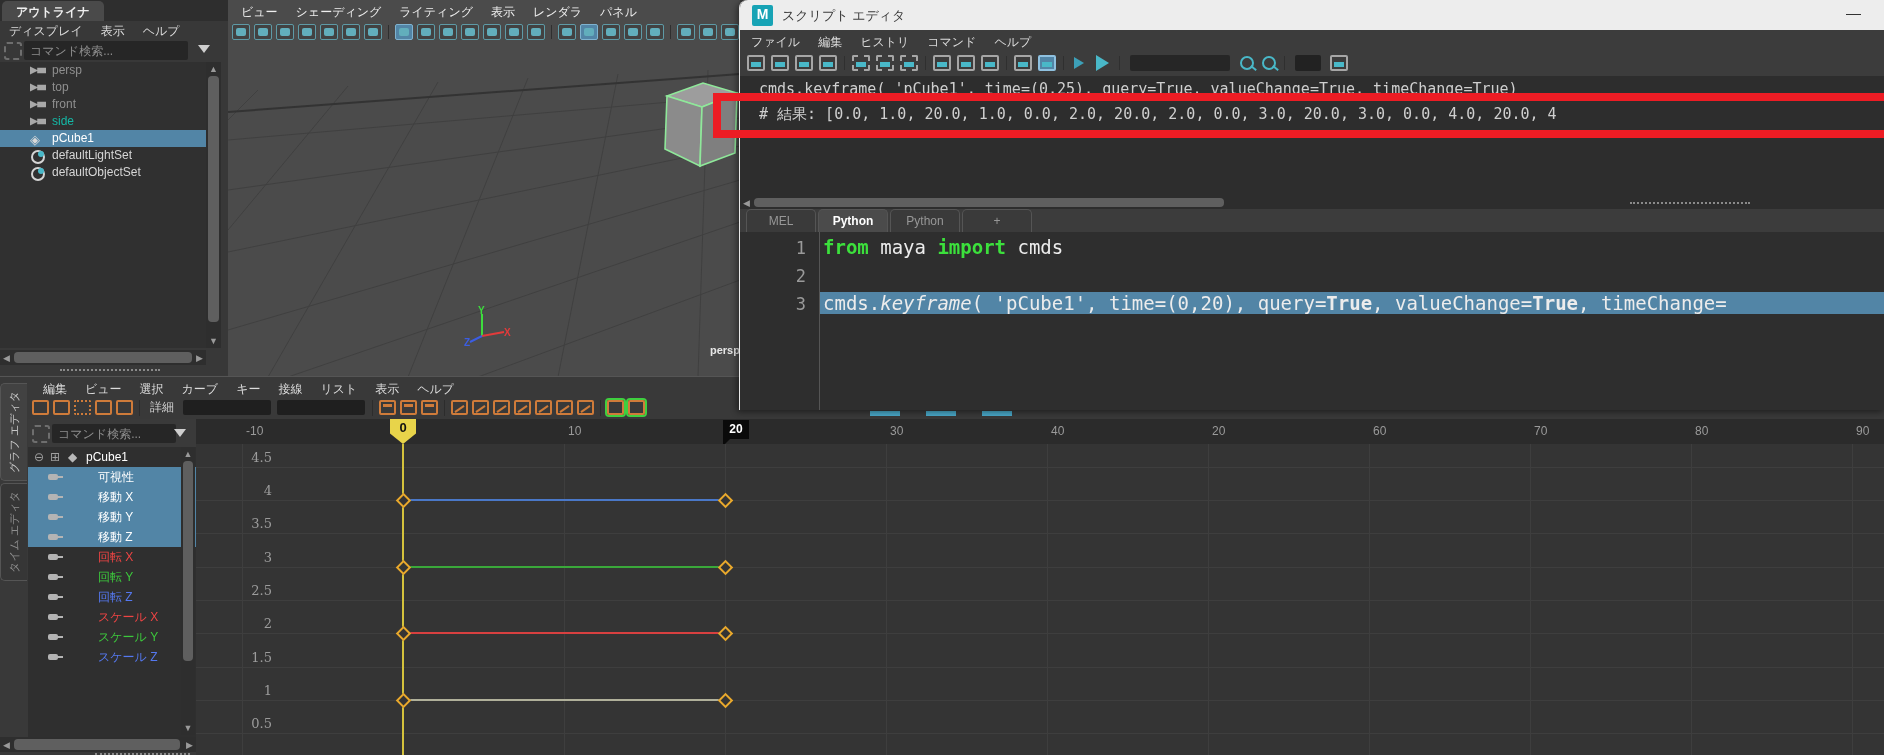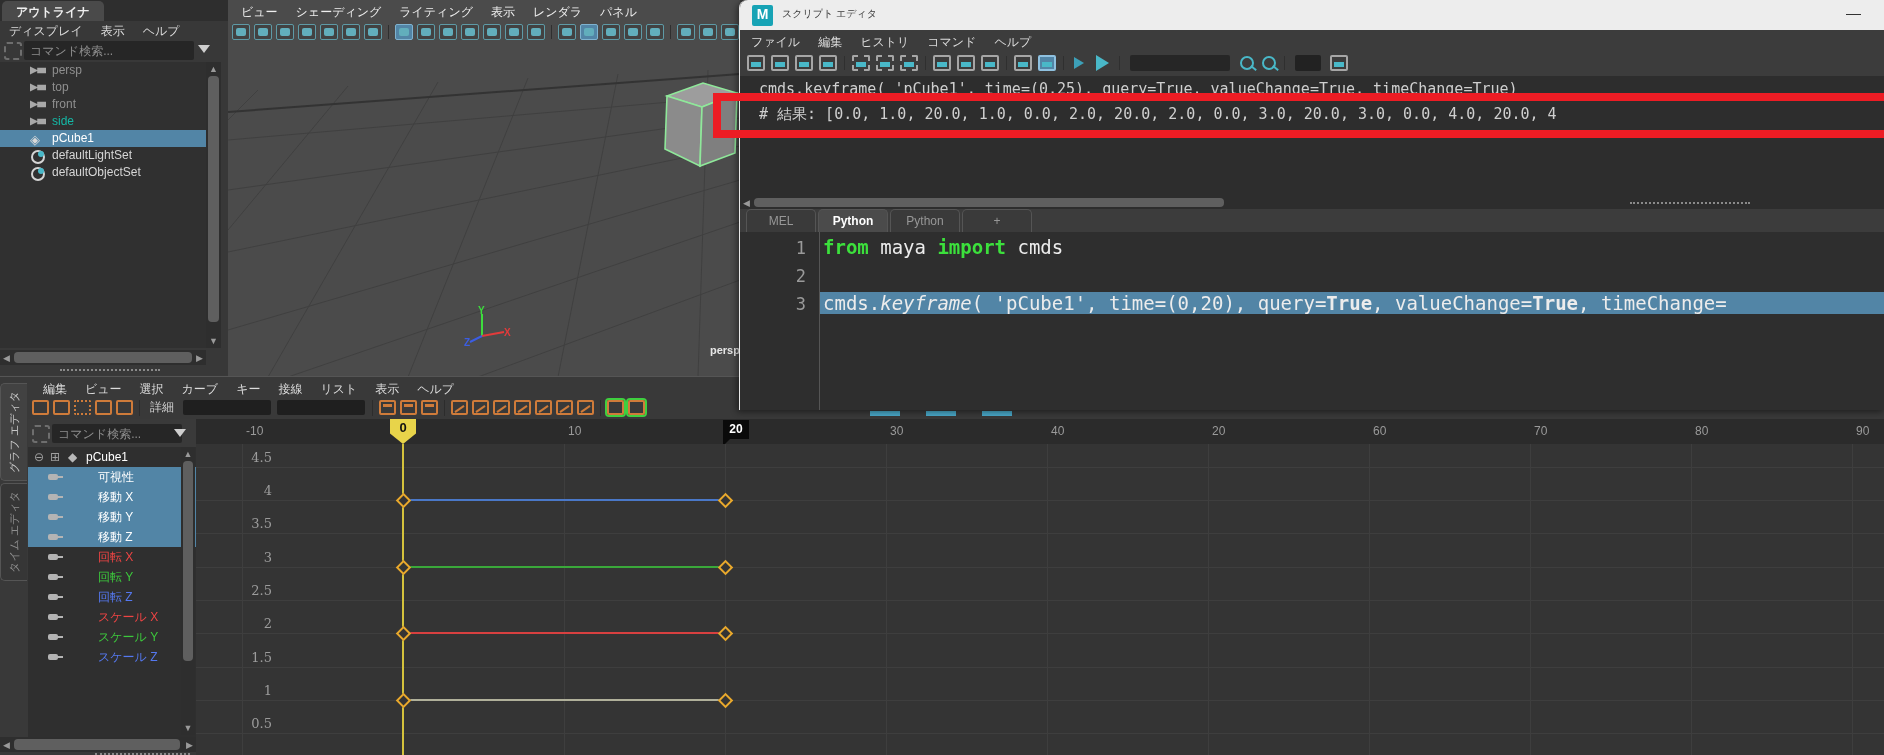--- a/index.html
+++ b/index.html
@@ -9,21 +9,21 @@
   .mono{font-family:"DejaVu Sans Mono",monospace;}
 
   
   #outliner{left:0;top:0;width:228px;height:375px;background:#383838;border-right:1px solid #2a2a2a;}
   #outliner-tabbar{left:0;top:0;width:228px;height:21px;background:#2e2e2e;}
   #outliner-tab{left:2px;top:1px;height:20px;padding:3px 14px 0 14px;background:#4a4a4a;border-radius:5px 5px 0 0;color:#eee;font-weight:bold;}
   #outliner-menubar{left:0;top:21px;width:228px;height:19px;background:#383838;}
   .menu-item{display:inline-block;padding:2px 9px;color:#dcdcdc;}
   #outliner-search-row{left:0;top:41px;width:228px;height:19px;}
   .zoomsel-icon{position:absolute;left:4px;top:1px;width:14px;height:14px;border:2px dashed #6e6e6e;border-radius:3px;}
-  .search-field{position:absolute;left:24px;top:0;height:17px;background:#262626;color:#8d8d8d;padding:2px 12px 0 6px;border-radius:2px;}
+  .search-field{position:absolute;left:24px;top:0;height:17px;background:#262626;color:#8d8d8d;padding:2px 6px 0 6px;border-radius:2px;}
   #outliner-search-field{width:152px;}
   .dd-arrow{position:absolute;top:4px;width:0;height:0;border-left:6px solid transparent;border-right:6px solid transparent;border-top:8px solid #cfcfcf;}
   #outliner-list{left:0;top:62px;width:206px;height:286px;background:#303030;}
   .outl-row{position:relative;height:17px;line-height:17px;white-space:nowrap;}
   .outl-row.selected{background:#5285a6;color:#fff;}
   .outl-label{position:absolute;left:52px;top:0;font-size:12px;}
   .cam-icon{position:absolute;left:30px;top:4px;width:16px;height:9px;background:#a8a8a8;
      clip-path:polygon(100% 20%,45% 20%,45% 45%,0 5%,0 95%,45% 55%,45% 80%,100% 80%);}
   .cube-item-icon{position:absolute;left:30px;top:1px;color:#d8d8d8;font-size:13px;}
   .set-icon{position:absolute;left:31px;top:3px;width:10px;height:10px;border:2px solid #d4d4d4;border-radius:50%;}
@@ -85,21 +85,21 @@
   #timeline-cursor{position:absolute;top:0;width:2px;height:100%;background:#d4c23c;}
   #tree-vscroll{left:181px;top:70px;width:14px;height:288px;background:#2e2e2e;}
   #tree-hscroll{left:0;top:360px;width:196px;height:15px;background:#2e2e2e;}
 
   
   #script-editor{left:739px;top:0;width:1145px;height:410px;background:#3c3c3c;z-index:5;
      border-left:1px solid #e8e8e8;border-radius:8px 0 0 0;box-shadow:-2px 2px 6px rgba(0,0,0,.45);}
   #se-titlebar{left:0;top:0;width:100%;height:30px;background:#ededed;border-radius:8px 0 0 0;color:#333;}
   #se-m-icon{position:absolute;left:12px;top:5px;width:21px;height:21px;background:#17a3b5;color:#fff;font-weight:bold;
      font-size:14px;text-align:center;line-height:19px;border-radius:2px;}
-  #se-title{position:absolute;left:42px;top:7px;font-size:10px;color:#3a3a3a;}
+  #se-title{position:absolute;left:42px;top:7px;font-size:13px;color:#3a3a3a;}
   #se-min{position:absolute;right:24px;top:4px;color:#333;font-size:15px;}
   #se-menubar{left:2px;top:32px;height:20px;white-space:nowrap;}
   #se-toolbar{left:4px;top:54px;height:22px;white-space:nowrap;}
   .se-icon{display:inline-block;width:18px;height:16px;margin:1px 3px;border:2px solid #a6a6a6;border-radius:2px;vertical-align:middle;position:relative;box-sizing:border-box;}
   .se-icon.teal::after{content:"";position:absolute;left:2px;bottom:2px;right:2px;height:5px;background:#49b8c8;}
   .se-icon.dashed{border-style:dashed;}
   .se-icon.active{background:#5285a6;border-color:#8fc1e0;}
   .se-play{display:inline-block;width:0;height:0;border-top:8px solid transparent;border-bottom:8px solid transparent;border-left:13px solid #49b8c8;margin:0 6px;vertical-align:middle;}
   .se-play.small{border-top-width:6px;border-bottom-width:6px;border-left-width:10px;border-left-color:#3da0b8;}
   #se-search{display:inline-block;width:100px;height:16px;background:#262626;border-radius:2px;vertical-align:middle;margin:0 6px;}

